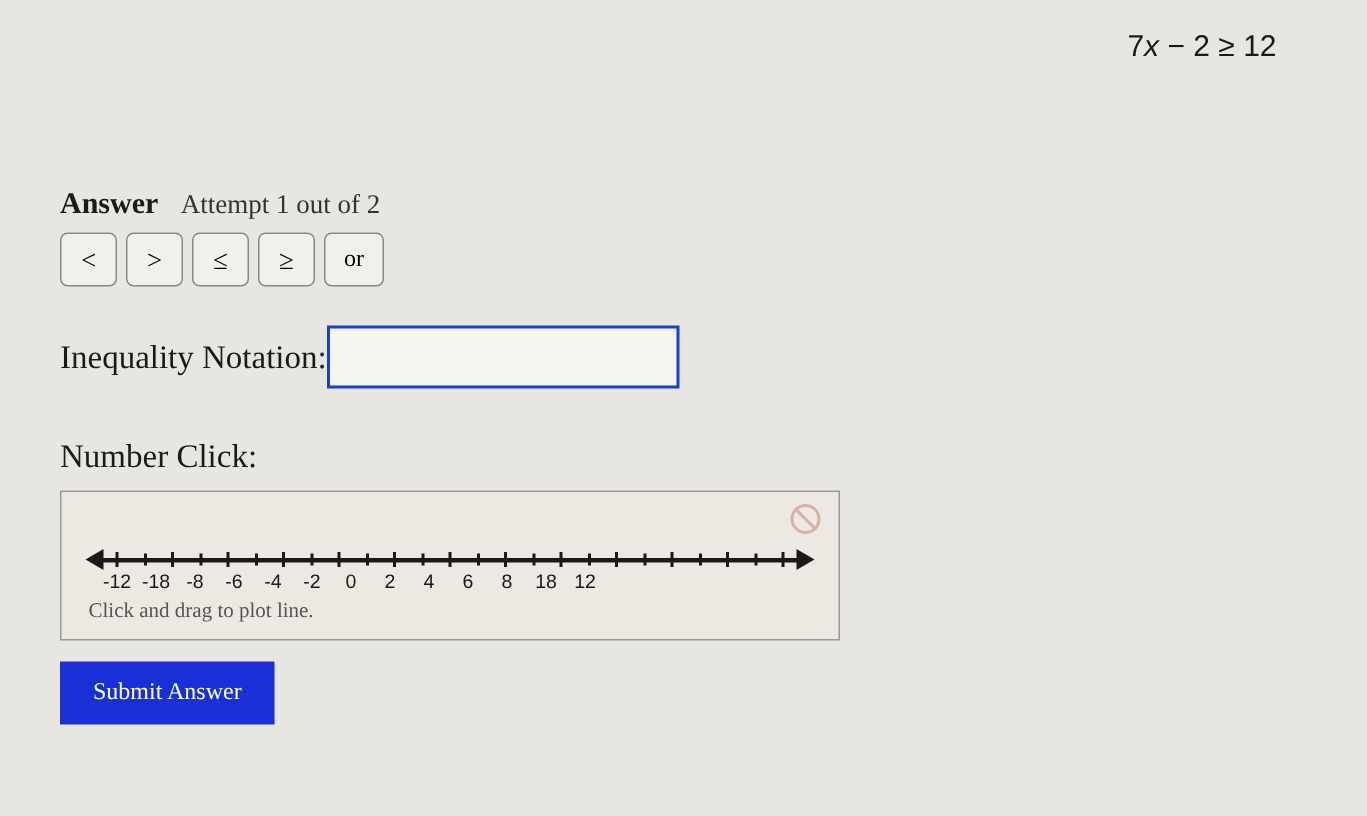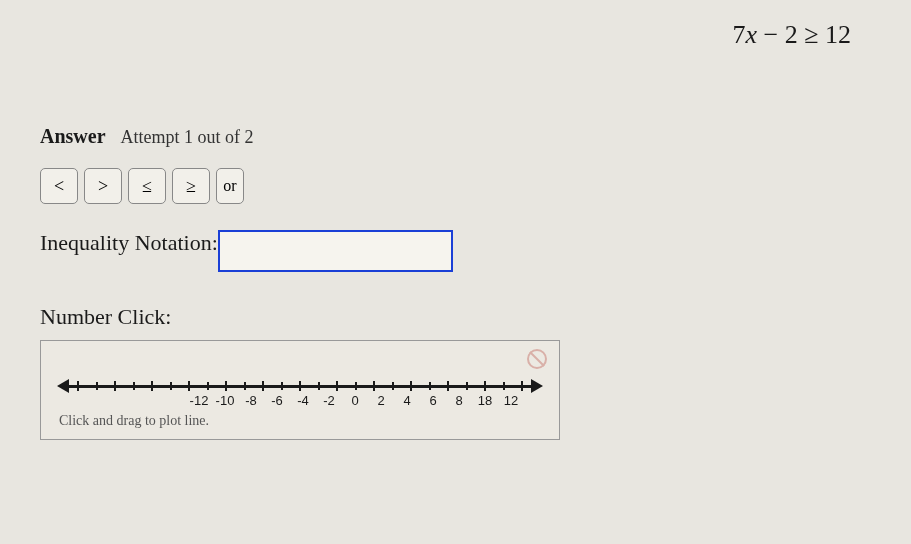--- a/index.html
+++ b/index.html
@@ -9,30 +9,30 @@
       background: #e8e6e0;
       font-family: Georgia, 'Times New Roman', serif;
       color: #1a1a1a;
       position: relative;
       padding: 20px 40px;
     }
     .problem {
       position: absolute;
       top: 20px;
       right: 60px;
-      font-size: 26px;
-      font-family: Liberation Serif, serif;
+      font-size: 20px;
+      font-family: Liberation Sans, sans-serif;
     }
     .problem .var { font-style: italic; }
     .answer-section {
       margin-top: 105px;
     }
     .answer-header {
       font-size: 20px;
-      margin-bottom: 20px;
+      margin-bottom: 7px;
     }
     .answer-header .bold { font-weight: bold; }
     .answer-header .attempt { font-weight: normal; margin-left: 10px; color: #333; font-size: 18px; }
     .op-buttons {
       display: flex;
       gap: 6px;
       margin-bottom: 26px;
     }
     .op-btn {
       width: 38px;
@@ -41,26 +41,26 @@
       border-radius: 5px;
       background: #f2f0ea;
       display: flex;
       align-items: center;
       justify-content: center;
       font-size: 18px;
       cursor: pointer;
       font-family: Georgia, serif;
     }
     .op-btn.or-btn {
-      width: 28px;
+      width: 40px;
       font-size: 16px;
     }
     .ineq-row {
       display: flex;
-      align-items: flex-start;
+      align-items: center;
       margin-bottom: 32px;
     }
     .ineq-label {
       font-size: 22px;
       color: #1a1a1a;
     }
     .ineq-input {
       width: 235px;
       height: 42px;
       border: 2px solid #1a3fd6;
@@ -137,21 +137,21 @@
       background: #1a1a1a;
       position: relative;
     }
     .nl-tick.minor { height: 8px; top: 1px; }
     .nl-labels {
       position: absolute;
       top: 14px;
       left: 18px;
       right: 18px;
       display: flex;
-      justify-content: flex-end;
+      justify-content: flex-start;
       font-size: 13px;
       font-family: Arial, sans-serif;
     }
     .nl-labels span {
       width: 24px;
       text-align: center;
       margin-left: -11px;
     }
     .nl-labels span.blank { visibility: hidden; }
     .nl-hint {
@@ -229,21 +229,21 @@
         <div class="nl-tick minor"></div>
         <div class="nl-tick"></div>
         <div class="nl-tick minor"></div>
         <div class="nl-tick"></div>
         <div class="nl-tick minor"></div>
         <div class="nl-tick"></div>
       </div>
       <div class="nl-labels">
         <span>-12</span>
         <span class="blank">.</span>
-        <span>-10</span>
+        <span>-18</span>
         <span class="blank">.</span>
         <span>-8</span>
         <span class="blank">.</span>
         <span>-6</span>
         <span class="blank">.</span>
         <span>-4</span>
         <span class="blank">.</span>
         <span>-2</span>
         <span class="blank">.</span>
         <span>0</span>
@@ -257,13 +257,14 @@
         <span>8</span>
         <span class="blank">.</span>
         <span>18</span>
         <span class="blank">.</span>
         <span>12</span>
       </div>
     </div>
     <div class="nl-hint">Click and drag to plot line.</div>
   </div>
 
+  <button class="submit-btn">Submit Answer</button>
 </div>
 
 </body></html>

